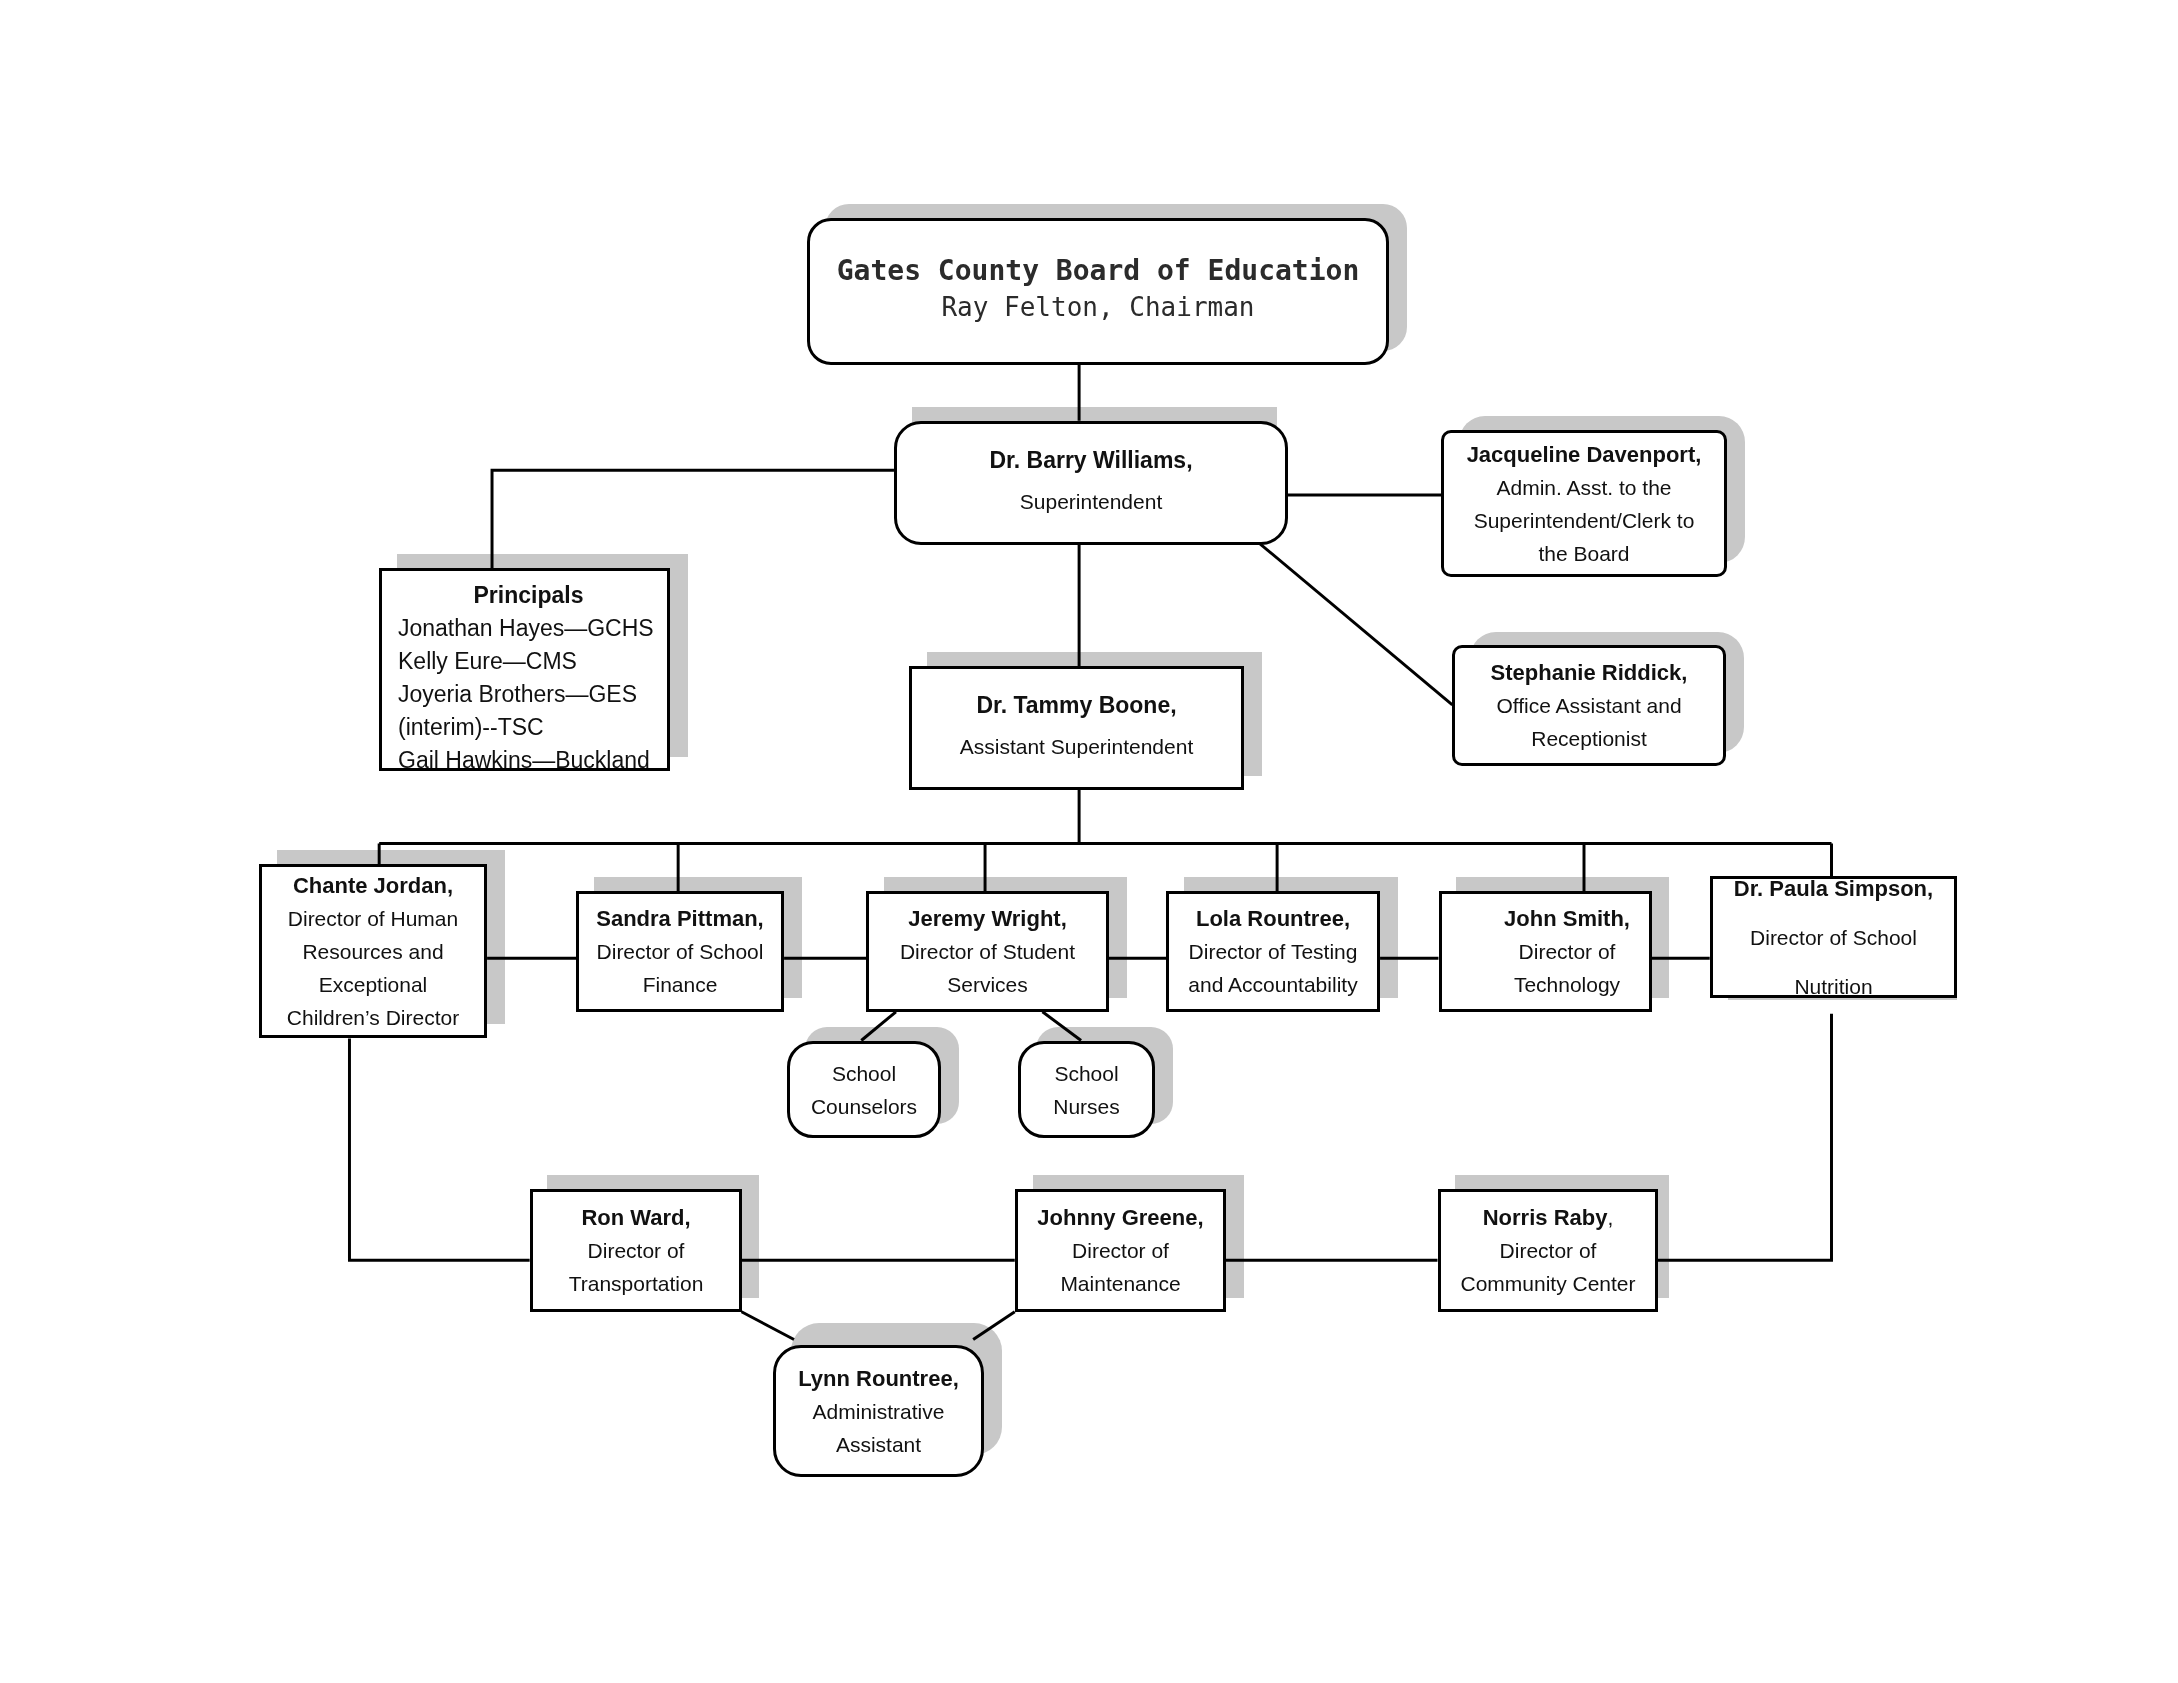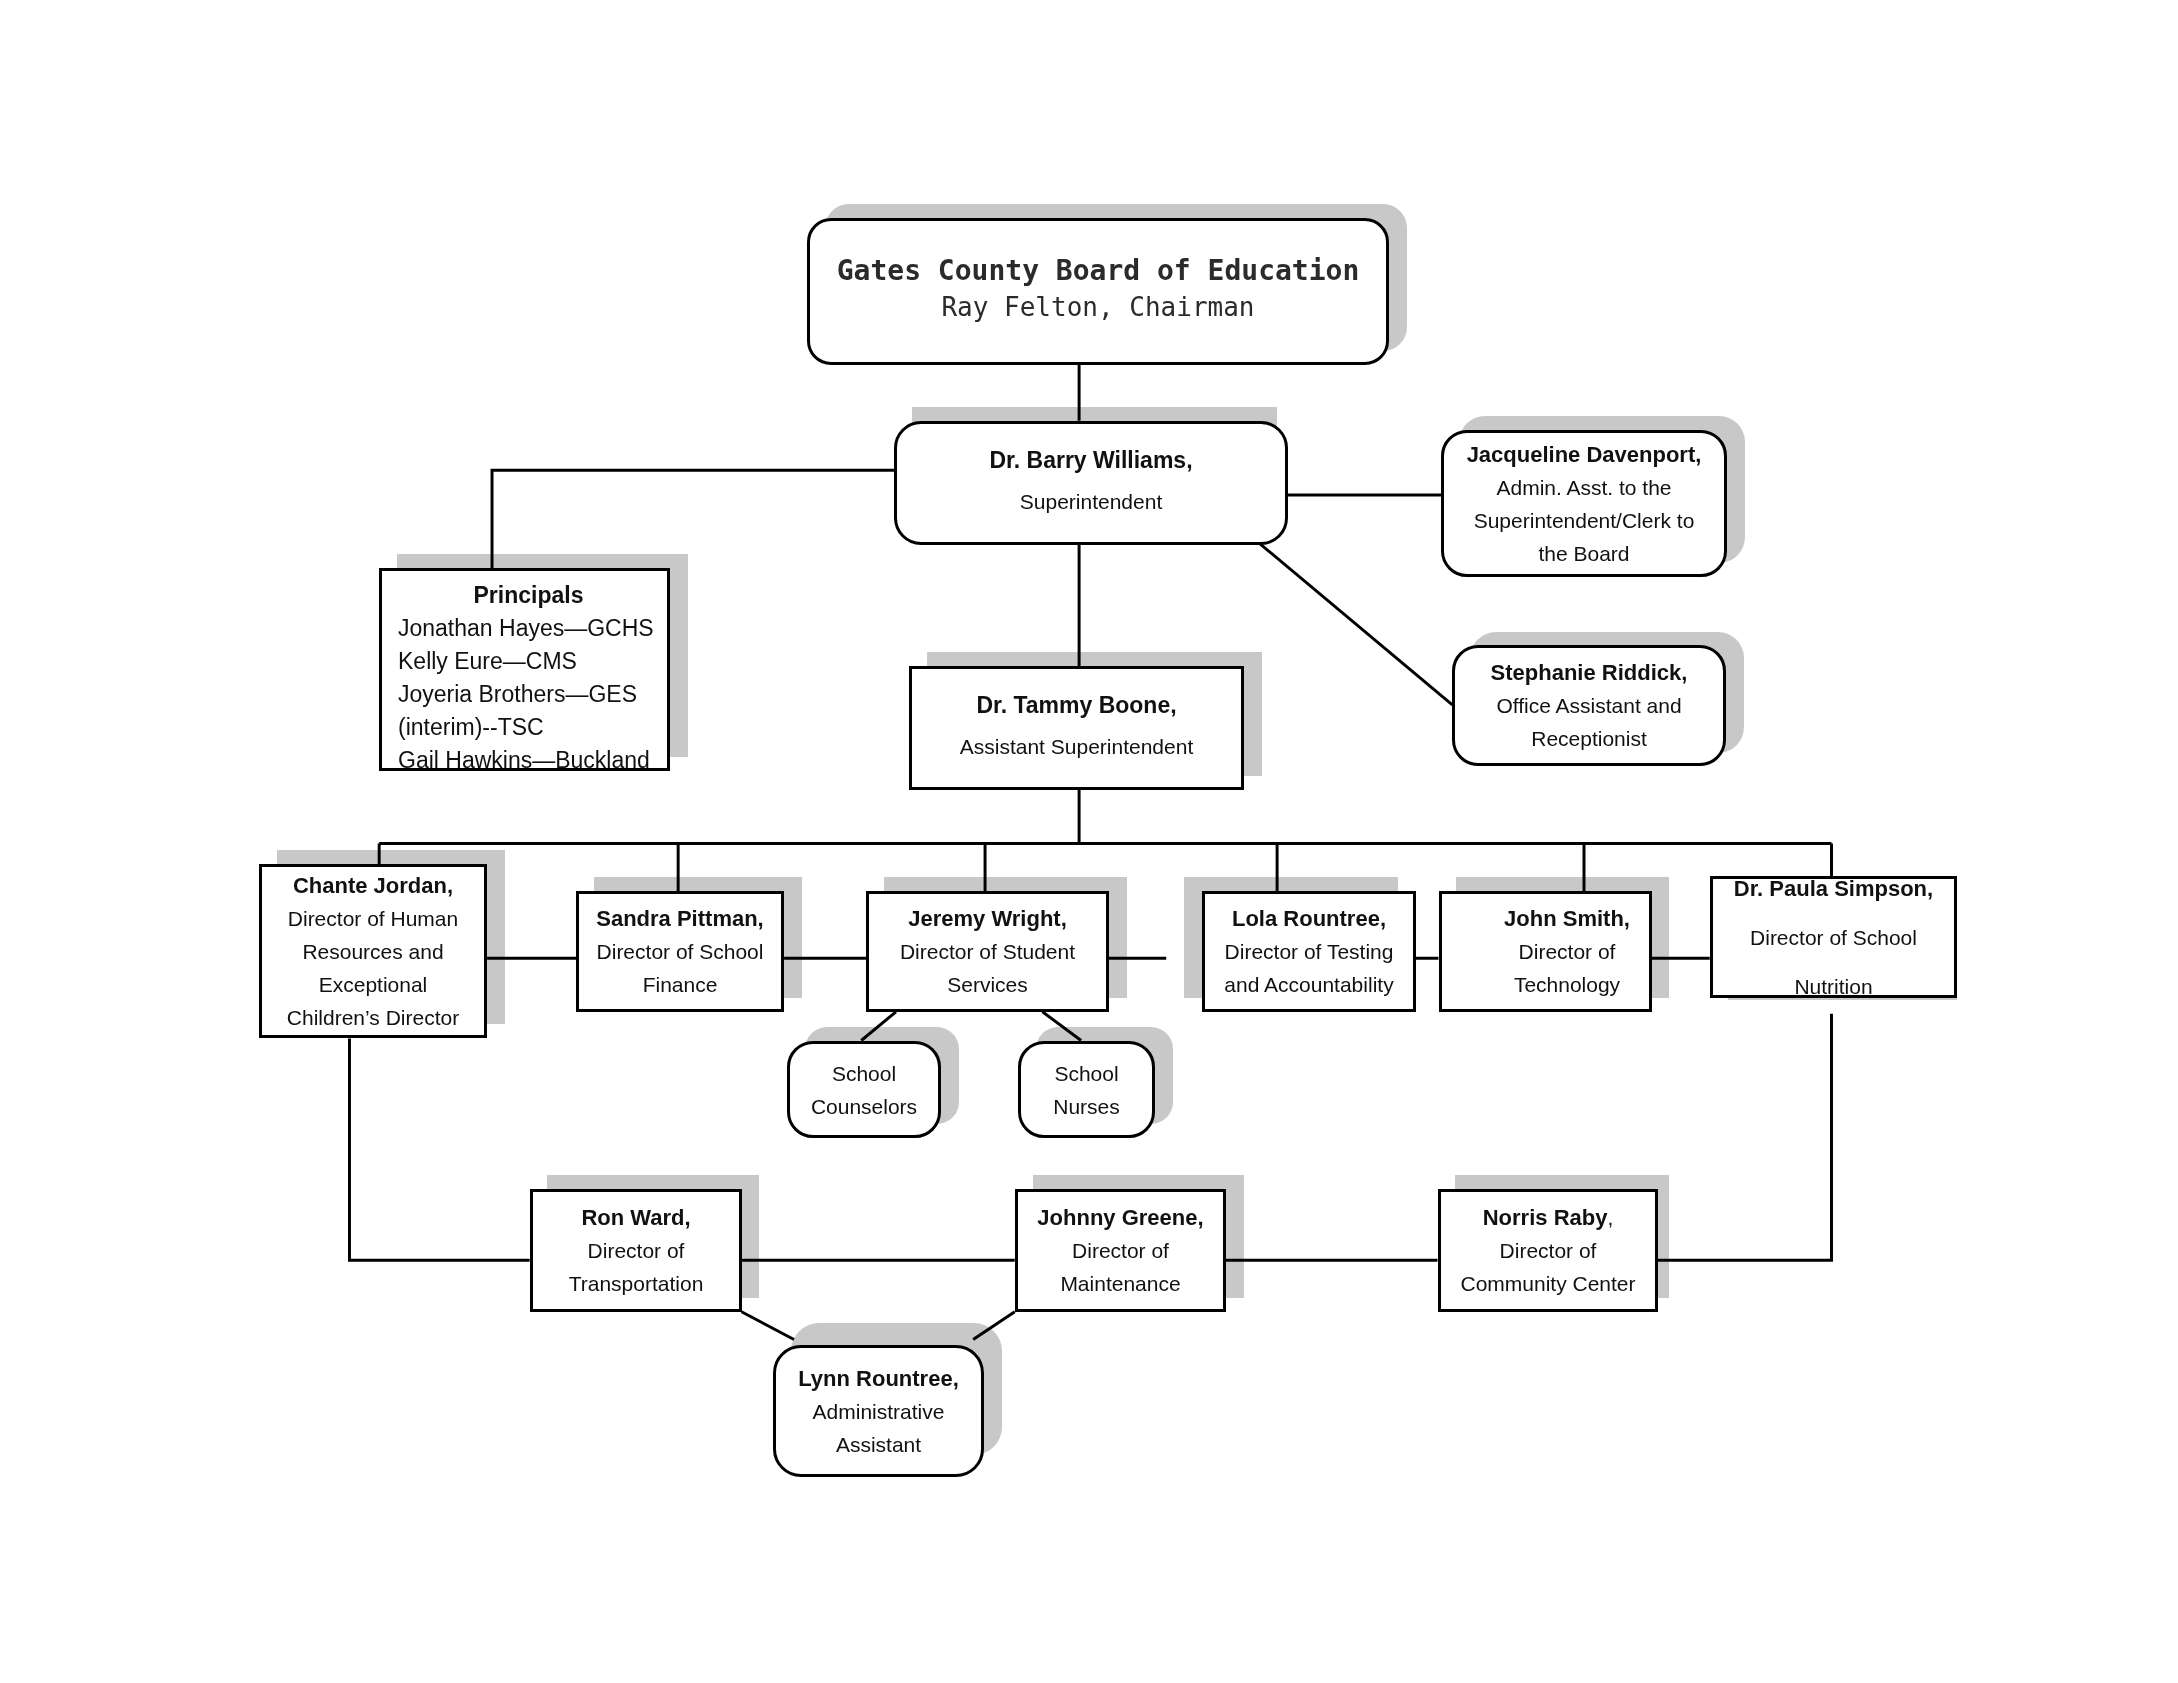--- a/index.html
+++ b/index.html
@@ -10,40 +10,40 @@
   #connectors{position:absolute;left:0;top:0;z-index:1;}
   #connectors path{stroke:#000;stroke-width:3;fill:none;}
   .shadow{position:absolute;background:#c8c8c8;z-index:0;}
   .box{
     position:absolute;background:#ffffff;border:3px solid #000;box-sizing:border-box;
     display:flex;flex-direction:column;align-items:center;justify-content:center;
     text-align:center;font-size:21px;line-height:33px;z-index:2;
   }
   .box .b{font-weight:700;font-size:22px;}
   
-  .rounded{border-radius:26px;}
+  .rounded{border-radius:10px;}
   .rounded-sm{border-radius:26px;}
   
   .n-board{left:807px;top:218px;width:582px;height:147px;border-radius:24px;
            padding:30px 0 36px 0;
            font-family:"DejaVu Sans Mono", monospace;color:#2b2b2b;}
   .n-board .t1{font-size:28px;font-weight:700;line-height:36px;letter-spacing:0px;}
   .n-board .t2{font-size:26px;font-weight:400;line-height:36px;}
   .n-supt{left:894px;top:421px;width:394px;height:124px;justify-content:space-between;padding:20px 4px 24px 4px;border-radius:27px;}
   .n-supt .b,.n-boone .b{font-size:23px;}
   .n-davenport{left:1441px;top:430px;width:286px;height:147px;}
   .n-principals{left:379px;top:568px;width:291px;height:203px;align-items:stretch;justify-content:flex-start;
                 padding:8px 8px 0 16px;font-size:23px;text-align:left;}
   .n-principals .pt{text-align:center;font-weight:700;}
   .n-riddick{left:1452px;top:645px;width:274px;height:121px;text-align:right;}
   .n-boone{left:909px;top:666px;width:335px;height:124px;justify-content:space-between;padding:20px 4px 24px 4px;}
   .n-chante{left:259px;top:864px;width:228px;height:174px;}
   .n-sandra{left:576px;top:891px;width:208px;height:121px;}
   .n-jeremy{left:866px;top:891px;width:243px;height:121px;}
-  .n-lola{left:1166px;top:891px;width:214px;height:121px;margin-left:36px;}
+  .n-lola{left:1166px;top:891px;width:214px;height:121px;}
   .n-john{left:1439px;top:891px;width:213px;height:121px;padding-left:43px;}
   .n-paula{left:1710px;top:876px;width:247px;height:122px;gap:16px;}
   .n-counselors{left:787px;top:1041px;width:154px;height:97px;}
   .n-nurses{left:1018px;top:1041px;width:137px;height:97px;}
   .n-ron{left:530px;top:1189px;width:212px;height:123px;}
   .n-johnny{left:1015px;top:1189px;width:211px;height:123px;}
   .n-norris{left:1438px;top:1189px;width:220px;height:123px;}
   .n-lynn{left:773px;top:1345px;width:211px;height:132px;border-radius:28px;}
 </style>
 </head>

